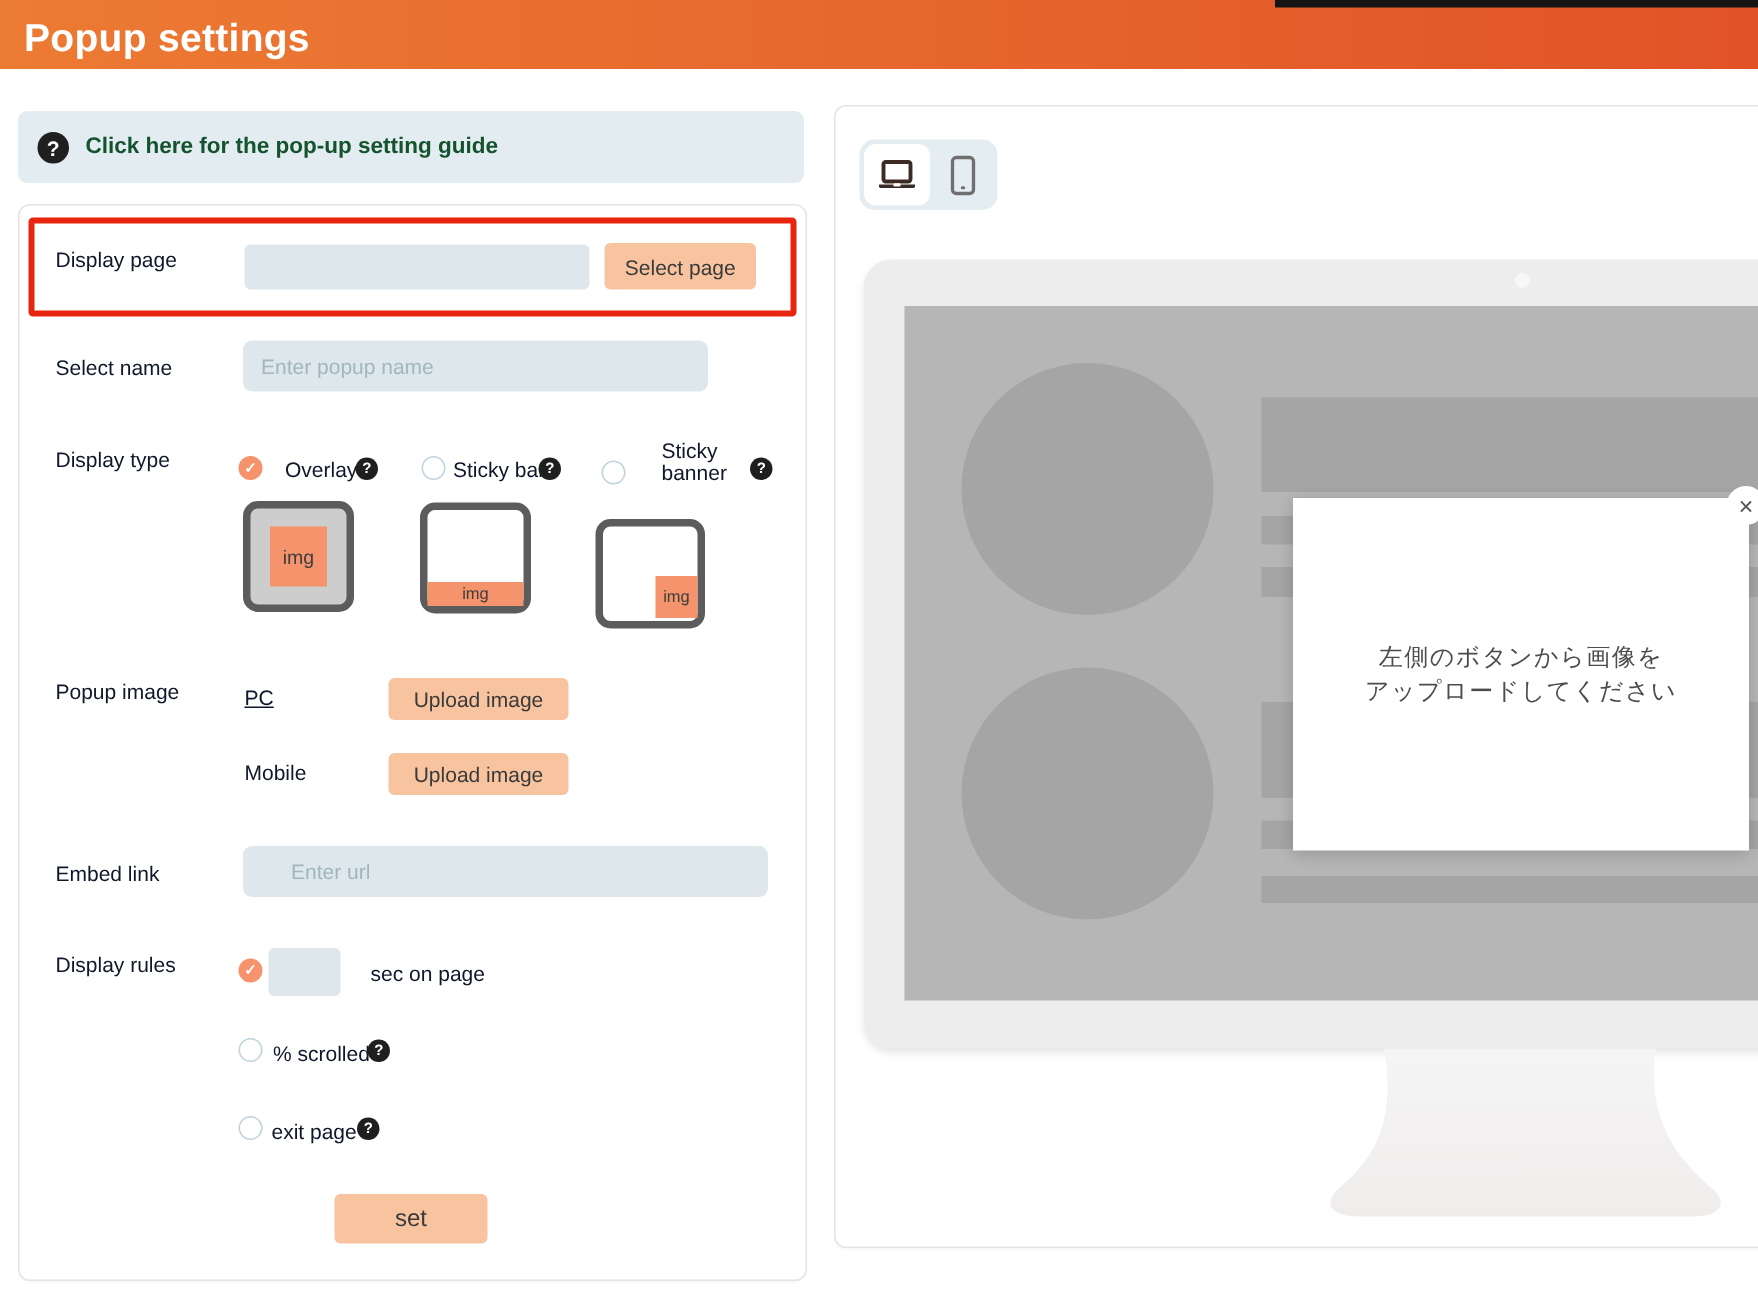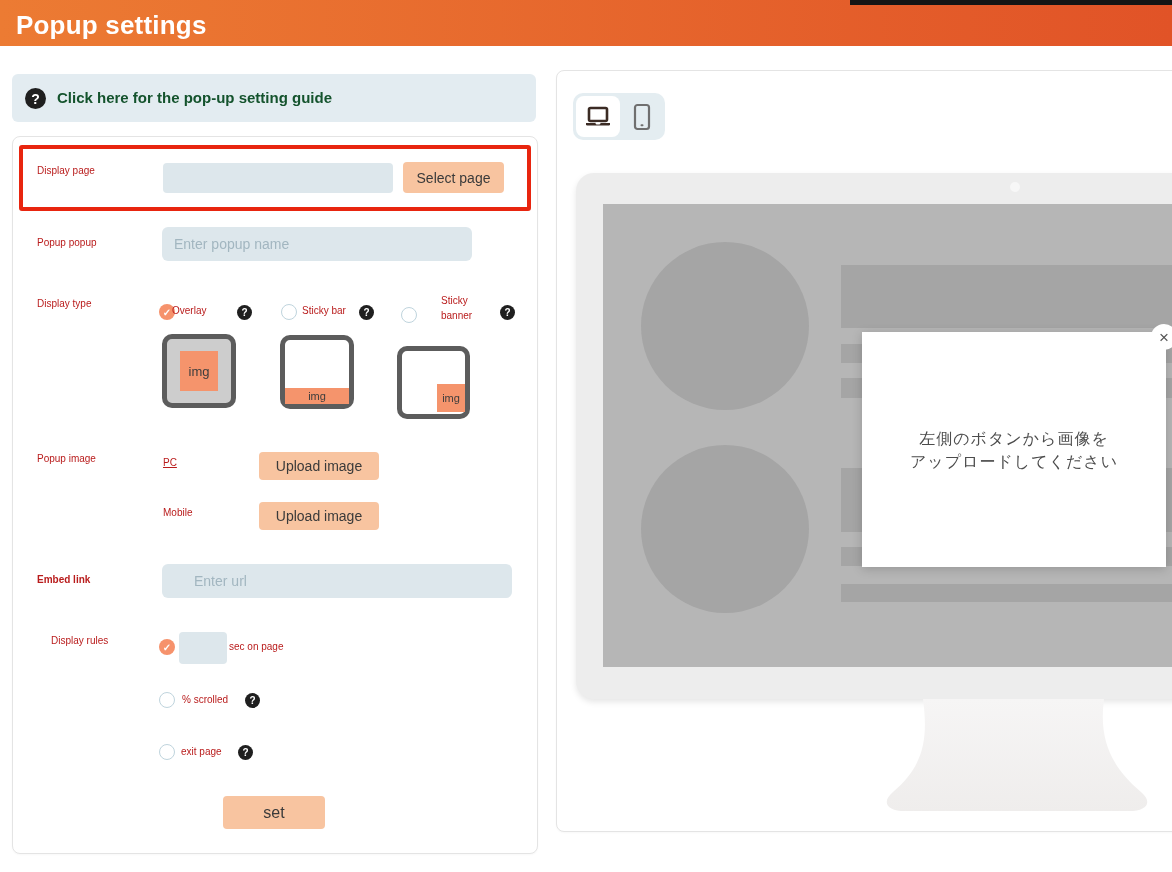--- a/index.html
+++ b/index.html
@@ -32,21 +32,21 @@
   .banner .txt{
     position:absolute;left:45px;top:15px;font-size:15px;font-weight:bold;color:#14532d;
   }
   
   .card{
     background:#ffffff;border:1px solid #e4e4e4;border-radius:8px;
     box-shadow:0 1px 2px rgba(0,0,0,0.03);
   }
   .card.left{left:12px;top:136px;width:524px;height:716px;}
   .redbox{left:6px;top:8px;width:504px;height:58px;border:4px solid #e8250f;border-radius:3px;}
-  .lbl{font-size:10px;color:#b91c1c;}
+  .lbl{font-size:14px;color:#0f172a;}
   .inp{
     background:#dde7ec;border:none;border-radius:6px;box-sizing:border-box;
     font-size:14px;color:#456;padding:0 12px;outline:none;
     font-family:"Liberation Sans", sans-serif;
   }
   .inp::placeholder{color:#a2b6c0;opacity:1;}
   .btn-peach{
     background:#f8c4a0;border:none;border-radius:4px;color:#3a3a3a;
     font-size:14px;font-family:"Liberation Sans", sans-serif;cursor:pointer;
     display:flex;align-items:center;justify-content:center;
@@ -111,29 +111,29 @@
   <span class="txt">Click here for the pop-up setting guide</span>
 </div>
 
 <div class="abs card left">
 
   <div class="abs redbox"></div>
   <div class="abs lbl" style="left:24px;top:28px;">Display page</div>
   <input class="abs inp" style="left: 150px; top: 26px; width: 230px; height: 30px; border-radius: 4px;" value="">
   <button class="abs btn-peach" style="left:390px;top:25px;width:101px;height:31px;">Select page</button>
 
-  <div class="abs lbl" style="left:24px;top:100px;">Popup popup</div>
+  <div class="abs lbl" style="left:24px;top:100px;">Select name</div>
   <input class="abs inp" style="left: 149px; top: 90px; width: 310px; height: 34px;" placeholder="Enter popup name">
 
   <div class="abs lbl" style="left:24px;top:161px;">Display type</div>
 
   <div class="abs radio checked" style="left:146px;top:167px;">
     <span>✓</span>
   </div>
-  <div class="abs lbl" style="left:159px;top:168px;">Overlay</div>
+  <div class="abs lbl" style="left:177px;top:168px;">Overlay</div>
   <span class="abs qicon" style="left:224px;top:168px;">?</span>
 
   <div class="abs radio" style="left:268px;top:167px;"></div>
   <div class="abs lbl" style="left:289px;top:168px;">Sticky bar</div>
   <span class="abs qicon" style="left:346px;top:168px;">?</span>
 
   <div class="abs radio" style="left:388px;top:170px;"></div>
   <div class="abs lbl" style="left:408px;top:156px;width:50px;line-height:15px;margin-left:20px;">Sticky banner</div>
   <span class="abs qicon" style="left:487px;top:168px;">?</span>
 
@@ -146,30 +146,30 @@
   <div class="abs thumb" style="left:384px;top:209px;width:73px;height:73px;">
     <div class="imgbox" style="position:absolute;right:0;bottom:2px;width:28px;height:28px;font-size:11px;">img</div>
   </div>
 
   <div class="abs lbl" style="left:24px;top:316px;">Popup image</div>
   <div class="abs lbl" style="left:150px;top:320px;text-decoration:underline;">PC</div>
   <button class="abs btn-peach" style="left:246px;top:315px;width:120px;height:28px;">Upload image</button>
   <div class="abs lbl" style="left:150px;top:370px;">Mobile</div>
   <button class="abs btn-peach" style="left:246px;top:365px;width:120px;height:28px;">Upload image</button>
 
-  <div class="abs lbl" style="left:24px;top:437px;font-weight:bold;">Embed link</div>
+  <div class="abs lbl" style="left:24px;top:437px;">Embed link</div>
   <input class="abs inp" style="left: 149px; top: 427px; width: 350px; height: 34px; padding-left: 32px;" placeholder="Enter url">
 
-  <div class="abs lbl" style="left:24px;top:498px;margin-left:14px;">Display rules</div>
+  <div class="abs lbl" style="left:24px;top:498px;">Display rules</div>
 
   <div class="abs radio checked" style="left:146px;top:502px;">
     <span>✓</span>
   </div>
   <input class="abs inp" style="left: 166px; top: 495px; width: 48px; height: 32px; border-radius: 4px; padding: 0px 6px;" value="">
-  <div class="abs lbl" style="left:216px;top:504px;">sec on page</div>
+  <div class="abs lbl" style="left:234px;top:504px;">sec on page</div>
 
   <div class="abs radio" style="left:146px;top:555px;"></div>
   <div class="abs lbl" style="left:169px;top:557px;">% scrolled</div>
   <span class="abs qicon" style="left:232px;top:556px;">?</span>
 
   <div class="abs radio" style="left:146px;top:607px;"></div>
   <div class="abs lbl" style="left:168px;top:609px;">exit page</div>
   <span class="abs qicon" style="left:225px;top:608px;">?</span>
 
   <button class="abs btn-peach" style="left:210px;top:659px;width:102px;height:33px;font-size:16px;">set</button>

